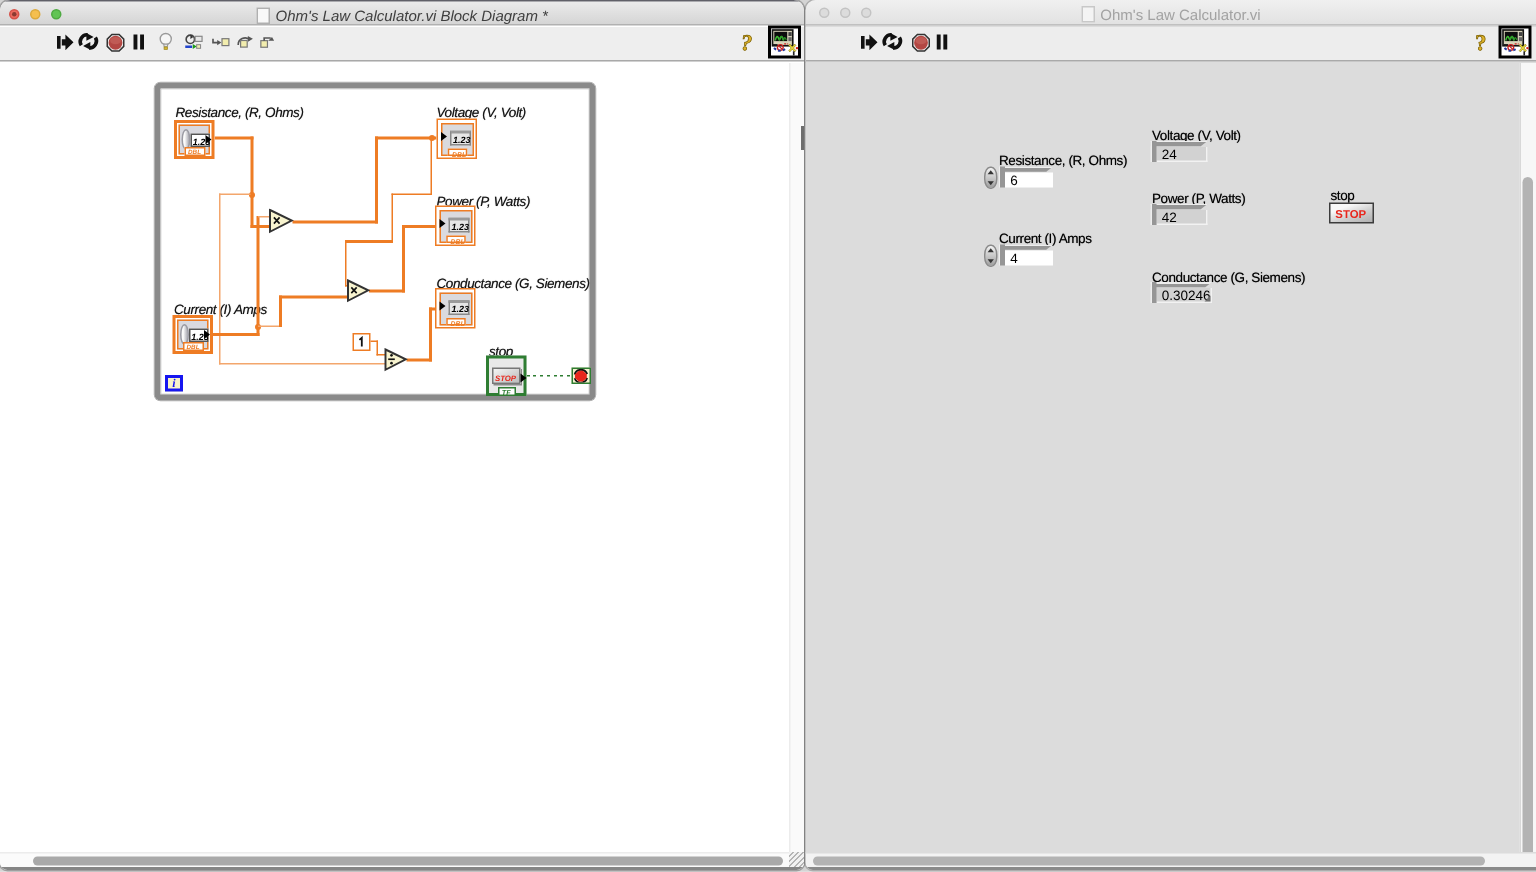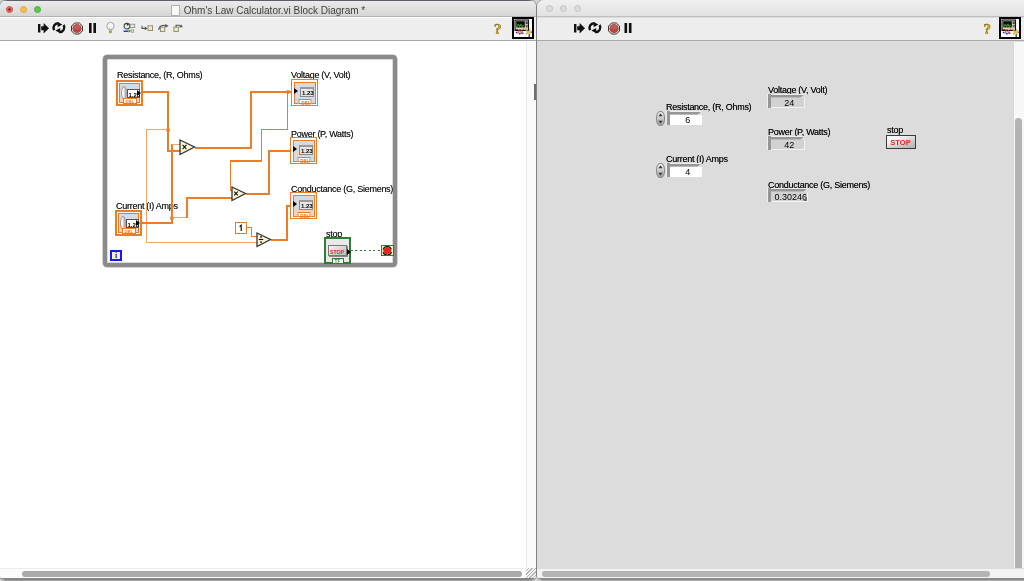--- a/index.html
+++ b/index.html
@@ -1,35 +1,35 @@
 <!DOCTYPE html>
 <html><head>
 <meta charset="utf-8">
 <style>
 * { margin:0; padding:0; box-sizing:border-box; }
 svg { display:block; }
 html,body { width:1024px; height:581px; overflow:hidden; background:#d4d4d4; font-family:"Liberation Sans", sans-serif; }
 .abs { position:absolute; }
 
-#lwin { position:absolute; left:0; top:0; width:536px; height:580px; background:#fff; border-radius:7px 7px 5px 5px; overflow:hidden; box-shadow:0 0 0 1px rgba(0,0,0,0.25); }
+#lwin { position:absolute; left:0; top:0; width:536px; height:580px; background:#fff; border-radius:7px 7px 5px 5px; overflow:hidden; box-shadow:0 0 0 1px rgba(0,0,0,0.25);font-style:italic; }
 #rwin { position:absolute; left:537px; top:0; width:487px; height:580px; background:#dcdcdc; border-radius:7px 0 0 5px; overflow:hidden; box-shadow:0 0 0 1px rgba(0,0,0,0.18); }
 .titlebar { position:absolute; left:0; top:0; right:0; height:17px; background:linear-gradient(#ebebeb,#d5d5d5); border-bottom:1px solid #b1b1b1; }
 #lwin .titlebar { border-top:1px solid #606068; }
 .tl { position:absolute; top:5px; width:7px; height:7px; border-radius:50%; }
 .titletext { position:absolute; top:3.5px; width:100%; text-align:center; font-size:10px; color:#3e3e3e; }
 .toolbar { position:absolute; left:0; top:18px; right:0; height:23px; background:#eeeeee; border-bottom:1px solid #a9a9a9; }
 
 #bd { position:absolute; left:0; top:42px; width:526px; height:526px; background:#ffffff; }
 #fp { position:absolute; left:0; top:42px; width:476px; height:526px; background:#dcdcdc; }
 
 .wire { position:absolute; background:#ee7c24; }
 .wirelt { position:absolute; background:#f3a66c; }
 .lbl { position:absolute; font-size:9px; color:#141414; white-space:nowrap; letter-spacing:-0.03em; text-shadow:0 0 0.5px rgba(20,20,20,0.65); }
 
-.nind, .nctl { position:absolute;text-align:center; }
+.nind, .nctl { position:absolute; }
 .bevt { position:absolute; left:0; top:0; right:0; height:3.5px; background:linear-gradient(#eeeeee 0 1px, #969696 1px 100%); clip-path:polygon(0 0, 100% 0, calc(100% - 4.5px) 100%, 0 100%); }
 .bevl { position:absolute; left:0; top:0; width:3.5px; bottom:0; background:linear-gradient(90deg,#eeeeee 0 1px, #969696 1px 100%); }
 .nind .face { position:absolute; left:3.5px; top:3.5px; right:0; bottom:0; background:#d2d2d2; border-right:1px solid #f2f2f2; border-bottom:1px solid #f2f2f2; font-size:9px; color:#000; padding:0.5px 0 0 4px; }
 .nctl .face { position:absolute; left:3.5px; top:3.5px; right:0; bottom:0; background:#ffffff; font-size:9px; color:#000; padding:0.5px 0 0 4px; }
 .spin { position:absolute; width:9px; height:15px; background:linear-gradient(#f2f2f2,#9f9f9f); border:1px solid #8a8a8a; border-radius:45%; font-size:4px; color:#222; text-align:center; line-height:3.5px; padding-top:3px; }
 
 .sbthumb { position:absolute; background:#a9a9a9; border-radius:4px; }
 
 .viicon { position:absolute; width:22px; height:22px; background:#fff; border:2px solid #000; }
 
@@ -316,20 +316,21 @@
   <div class="sbthumb" style="left:22px;top:570.5px;width:500px;height:6.5px;"></div>
   <div class="abs" style="left:526px;top:568px;width:10px;height:10px;background:repeating-linear-gradient(135deg,#f2f2f2 0 1.5px,#b5b5b5 1.5px 2.5px);"></div>
   <div class="abs" style="left:0;top:578px;width:536px;height:2px;background:#858585;"></div>
 </div>
 
 <div id="rwin">
   <div class="titlebar" style="background:linear-gradient(#f0f0f0,#e2e2e2);border-bottom:1px solid #c0c0c0;">
     <div class="tl" style="left:9px;background:#dcdcdc;border:1px solid #c3c3c3;"></div>
     <div class="tl" style="left:23px;background:#dcdcdc;border:1px solid #c3c3c3;"></div>
     <div class="tl" style="left:37px;background:#dcdcdc;border:1px solid #c3c3c3;"></div>
+    <div class="titletext" style="color:#a2a2a2;"><span style="display:inline-block;width:9px;height:11px;background:#f4f4f4;border:1px solid #c8c8c8;vertical-align:-2px;margin-right:4px;"></span>Ohm's Law Calculator.vi</div>
   </div>
   <div class="toolbar" id="rtb" style="background:#ededed;">
     <svg width="487" height="23" viewBox="0 0 487 23" style="position:absolute;left:0;top:0;">
       <g transform="translate(37,5)">
         <rect x="0" y="1" width="2.4" height="8.5" fill="#111"></rect>
         <path d="M3.2 3.2 L5.6 3.2 L5.6 0 L11 5.2 L5.6 10.5 L5.6 7.3 L3.2 7.3 Z" fill="#111"></path>
       </g>
       <g transform="translate(52,4)">
         <path d="M1.2 8.2 A4.6 4.6 0 0 1 5.4 1.2" fill="none" stroke="#111" stroke-width="2.4"></path>
         <path d="M4.6 0 L9.4 2.6 L4.6 5.2 Z" fill="#111"></path>

